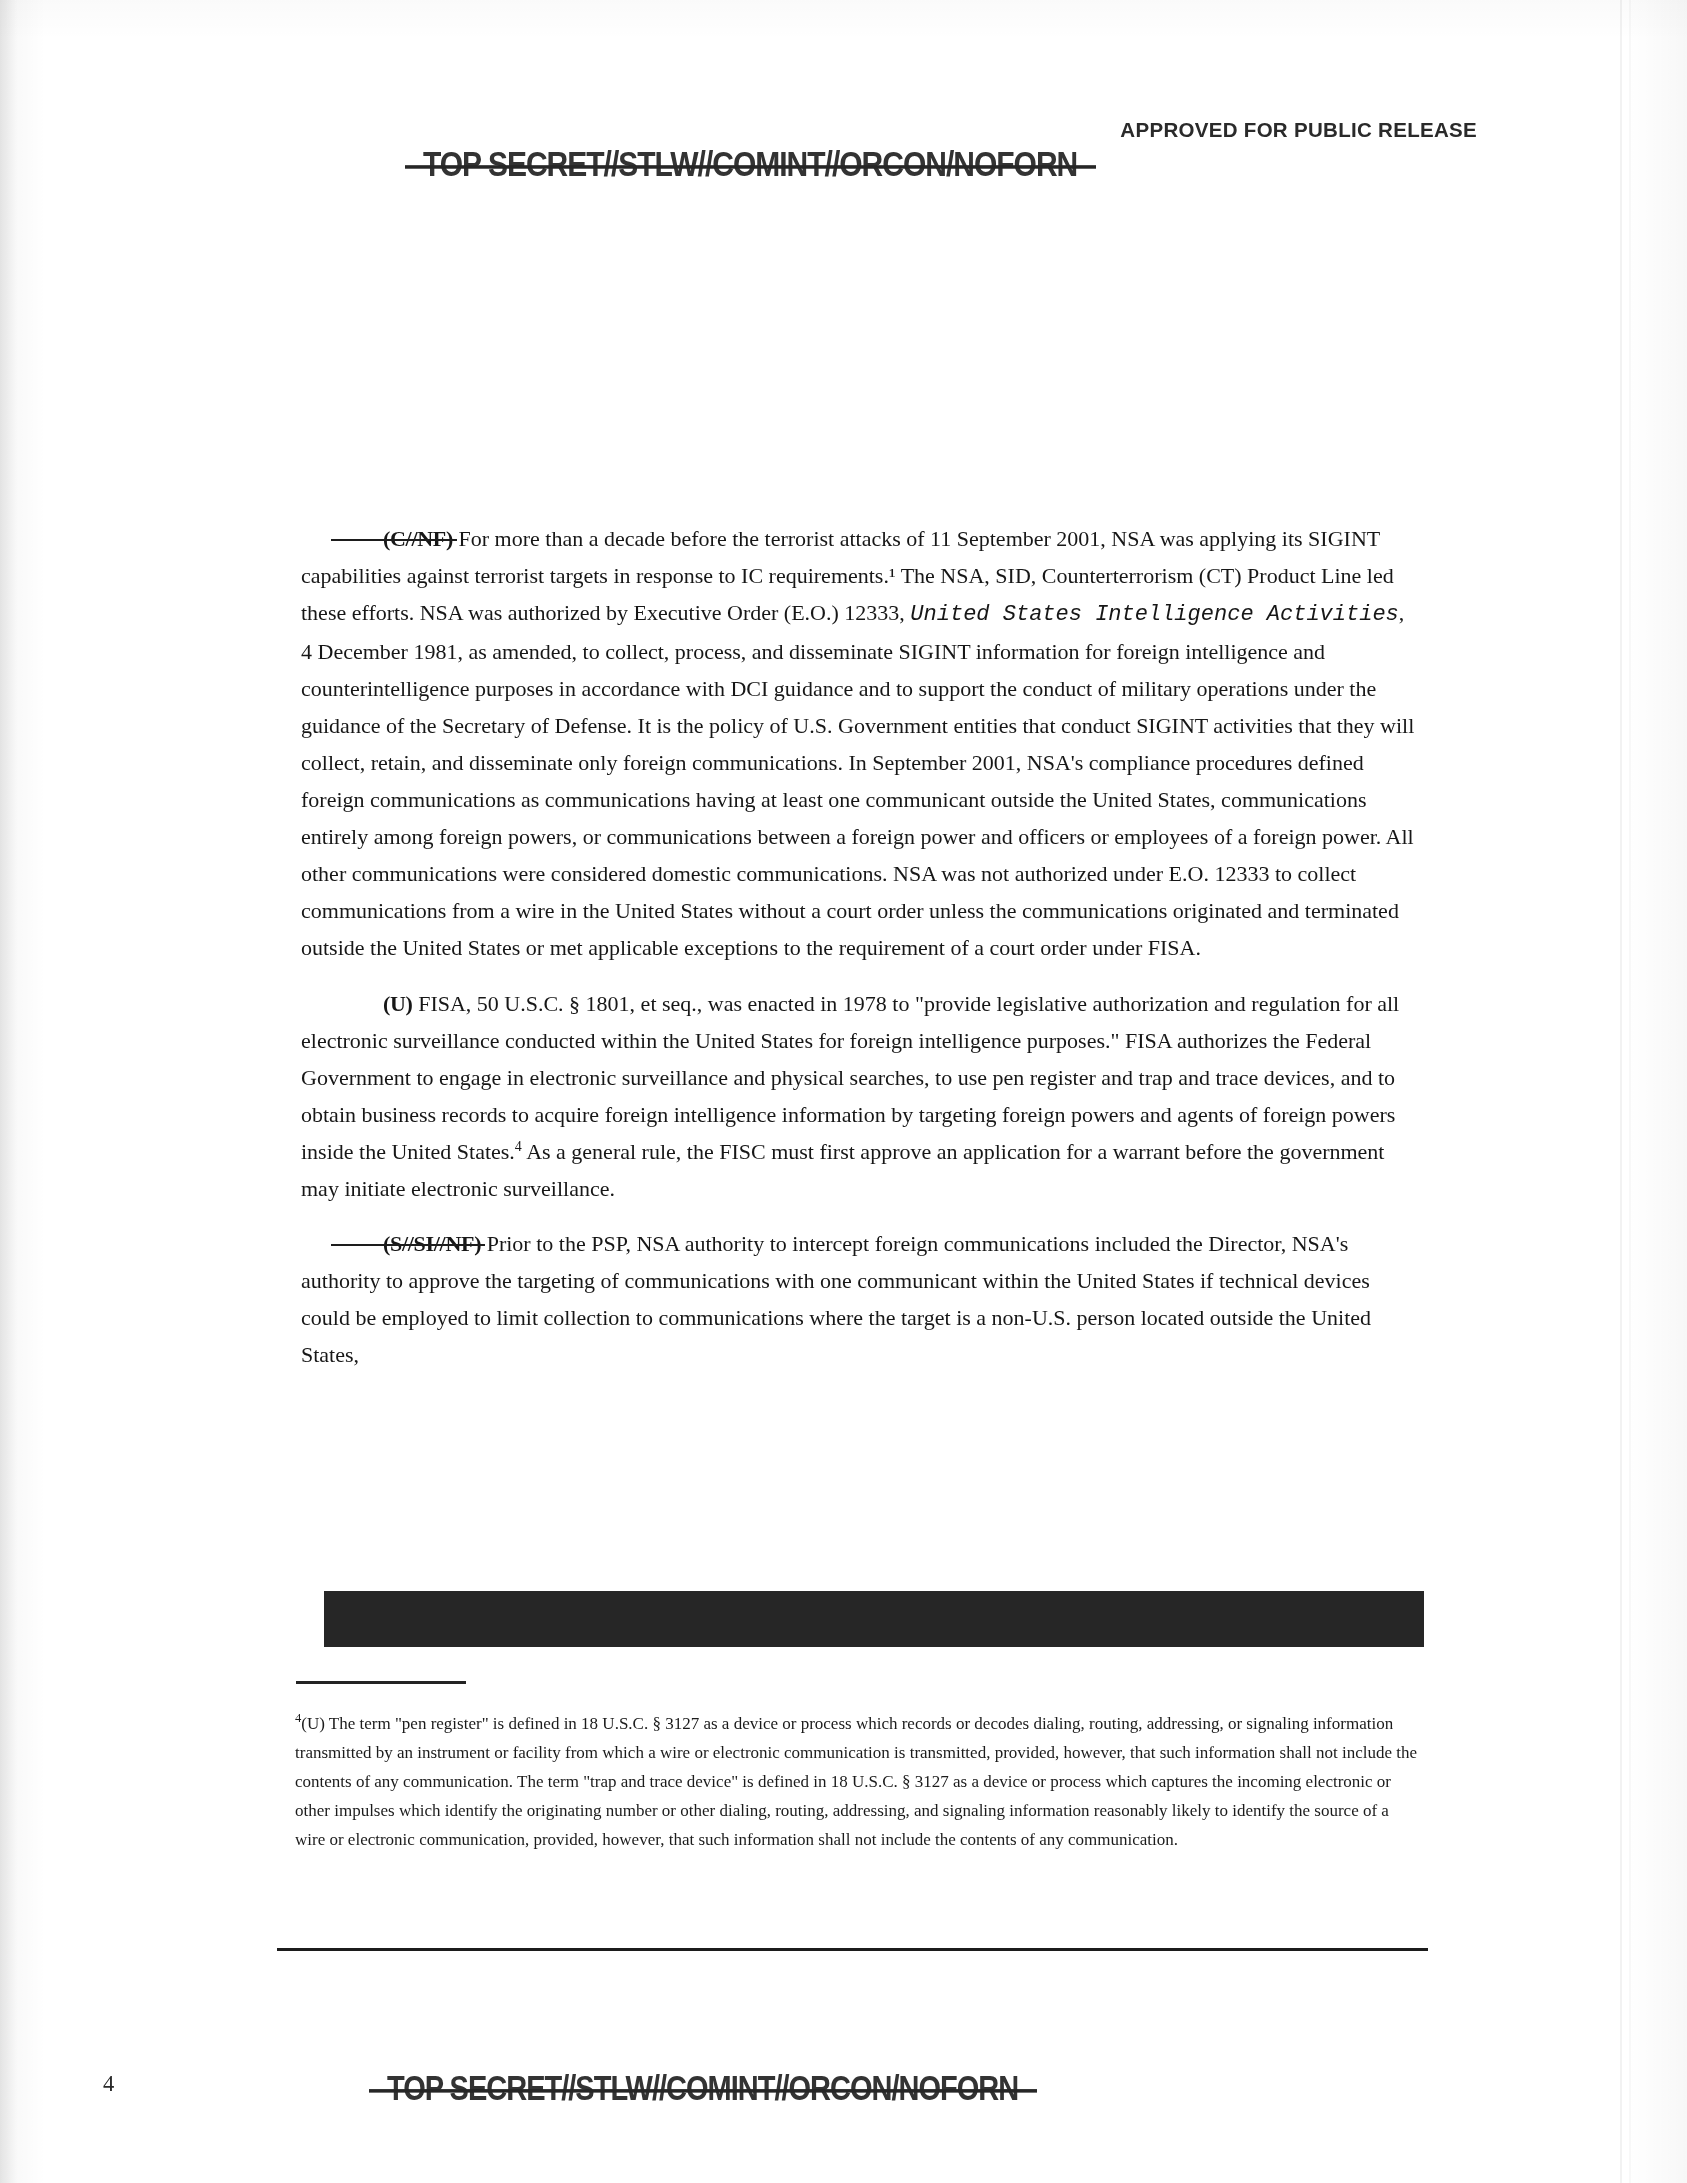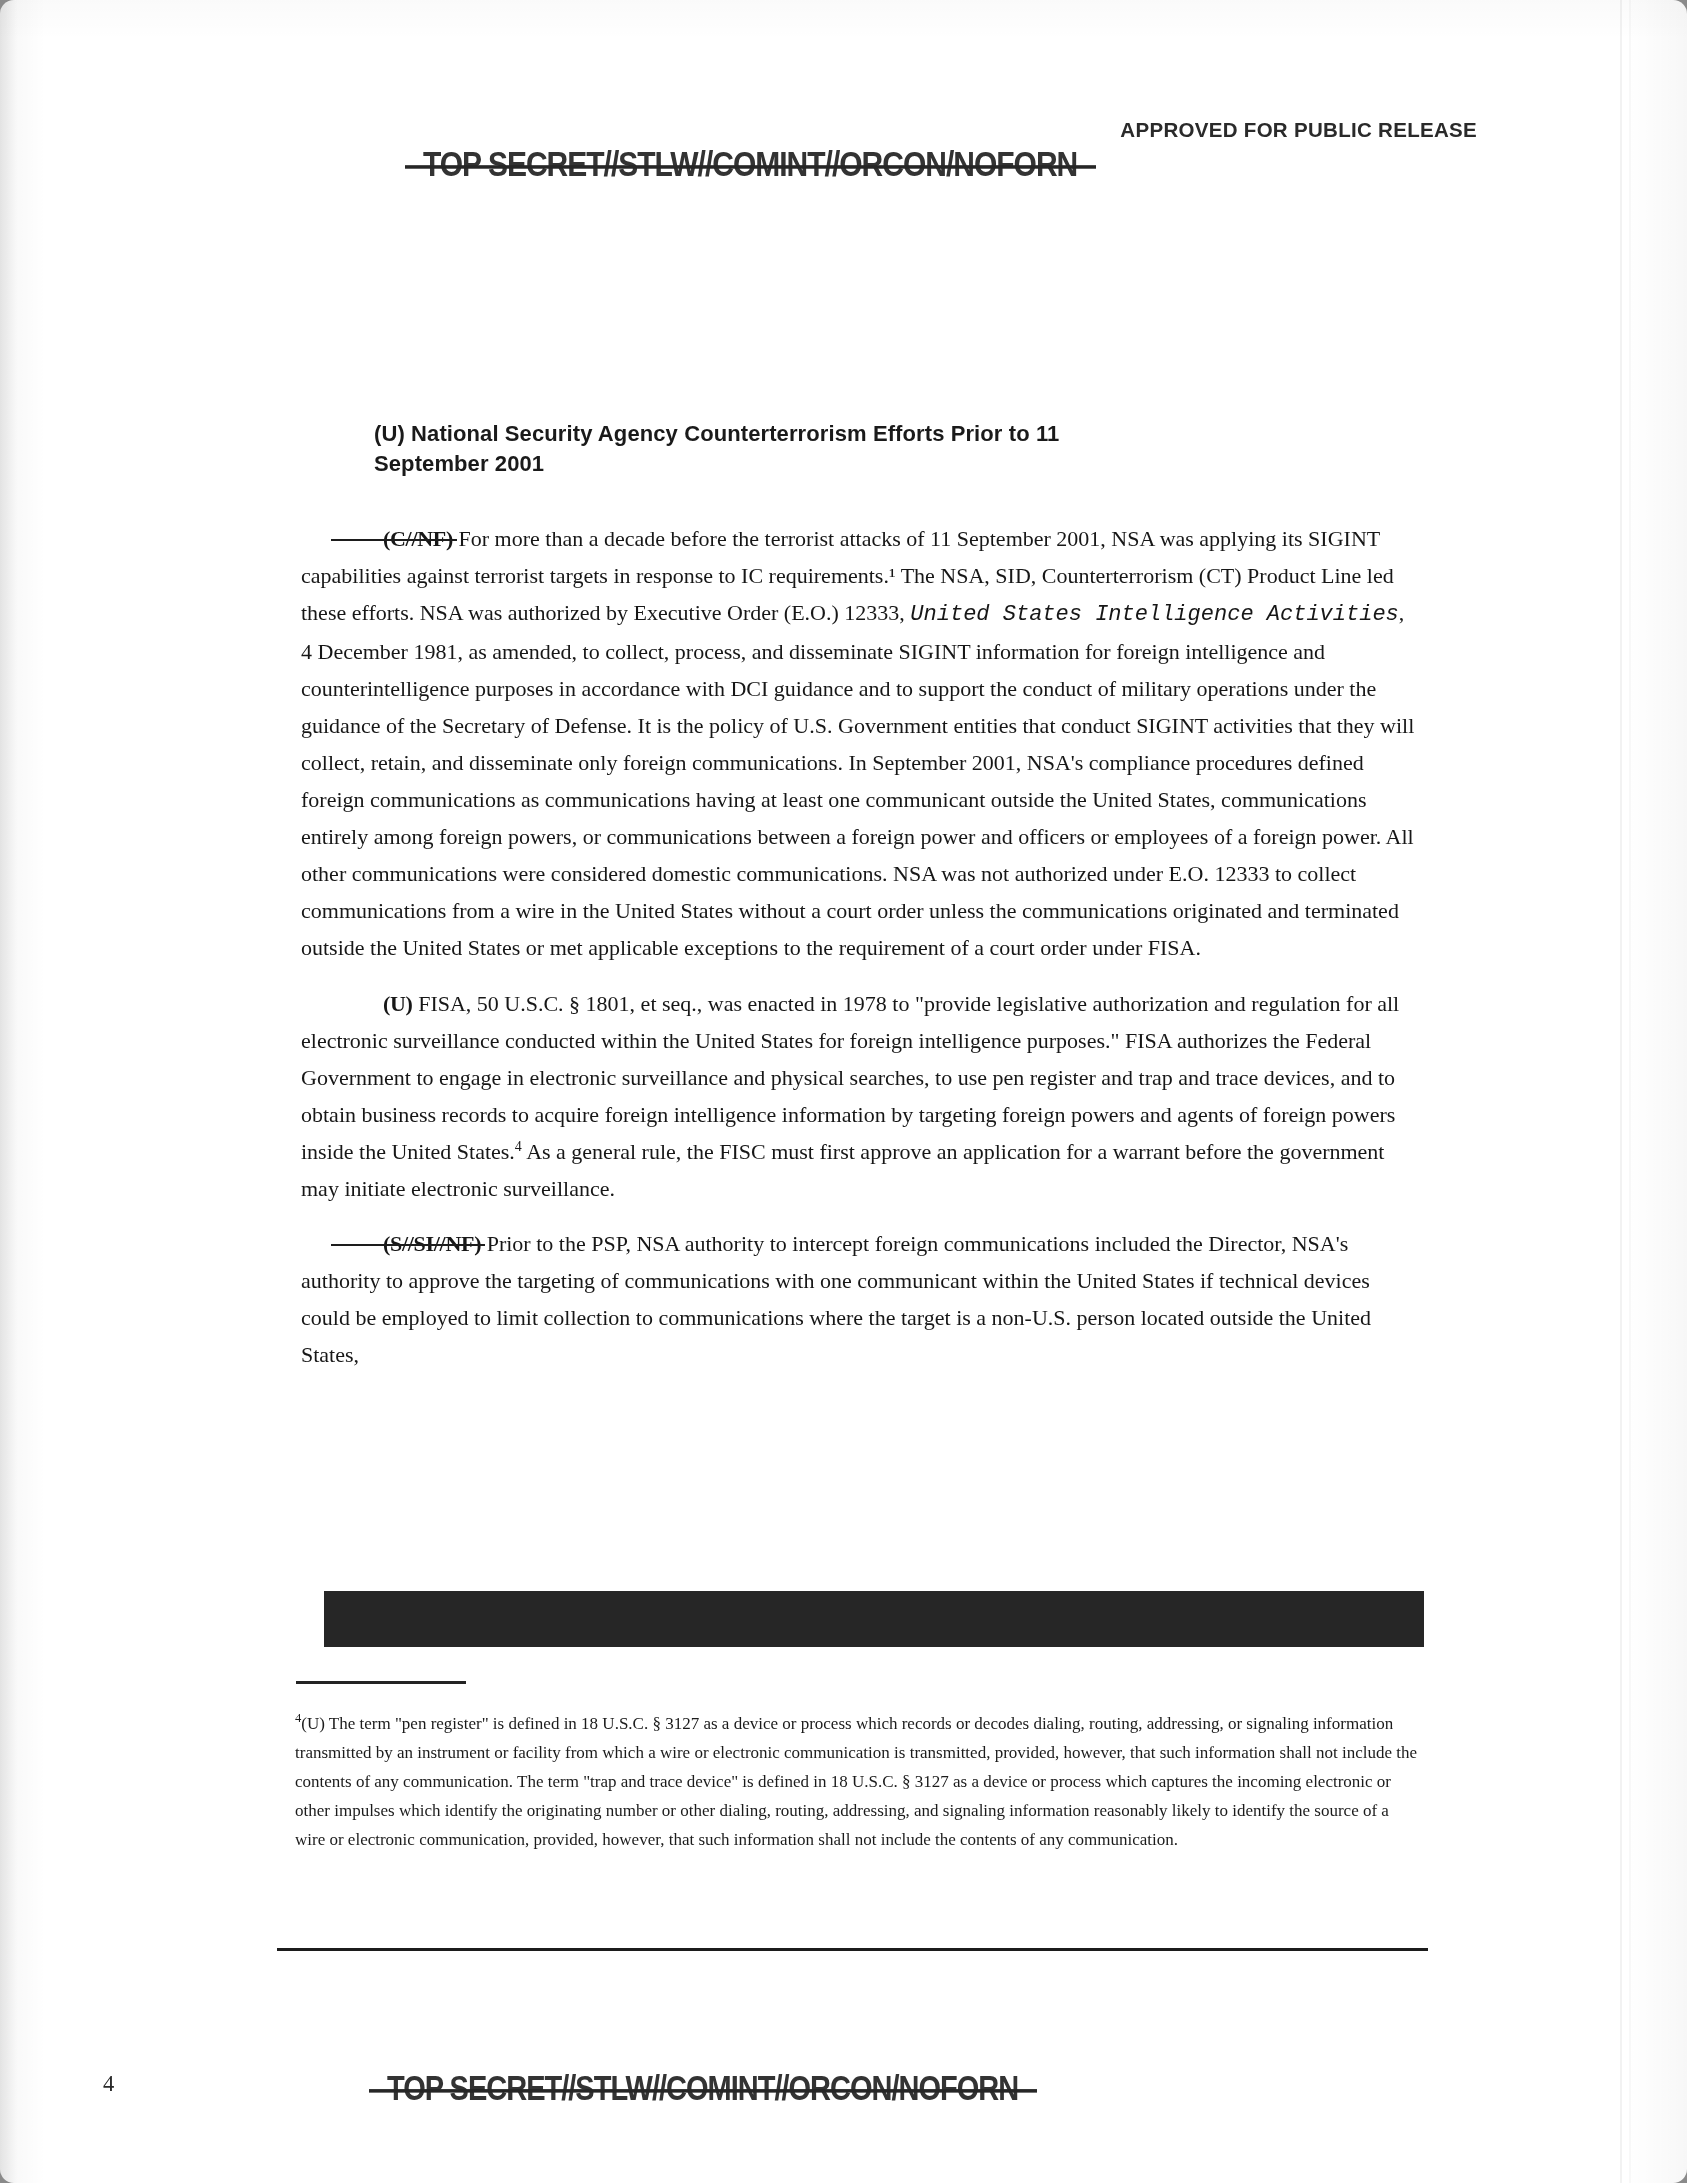--- a/index.html
+++ b/index.html
@@ -9,21 +9,20 @@
     background: #8a8a8a;
   }
   .page {
     position: relative;
     width: 1687px;
     height: 2183px;
     background: #ffffff;
     overflow: hidden;
     font-family: "Liberation Serif", "DejaVu Serif", serif;
     color: #141414;
-    border-radius: 14px;
   }
   
   .scan-tint {
     position: absolute;
     inset: 0;
     background:
       linear-gradient(90deg, rgba(0,0,0,0.035) 0px, rgba(0,0,0,0.0) 46px),
       linear-gradient(270deg, rgba(0,0,0,0.03) 0px, rgba(0,0,0,0.0) 60px),
       linear-gradient(180deg, rgba(0,0,0,0.02) 0px, rgba(0,0,0,0) 40px);
     pointer-events: none;
@@ -216,21 +215,20 @@
   <div class="approved-stamp">APPROVED FOR PUBLIC RELEASE</div>
 
   <div class="class-banner top">
     <span class="txt">
       <span>TOP SECRET//STLW//COMINT//ORCON/NOFORN</span>
       <span class="strike"></span>
     </span>
   </div>
 
 
-  <div class="doc-subtitle">(U)  National Security Agency Counterterrorism Efforts Prior to 11 September 2001</div>
 
   <div class="body-col">
 
     <p class="para">
       <span class="marking">
         <span>(C//NF)</span>
         <span class="strike"></span>
       </span>
       <span>For more than a decade before the terrorist attacks of 11 September 2001, NSA was applying its SIGINT capabilities against terrorist targets in response to IC requirements.¹ The NSA, SID, Counterterrorism (CT) Product Line led these efforts.  NSA was authorized by Executive Order (E.O.) 12333, </span><span class="ital">United States Intelligence Activities</span><span>, 4 December 1981, as amended, to collect, process, and disseminate SIGINT information for foreign intelligence and counterintelligence purposes in accordance with DCI guidance and to support the conduct of military operations under the guidance of the Secretary of Defense.  It is the policy of U.S. Government entities that conduct SIGINT activities that they will collect, retain, and disseminate only foreign communications.  In September 2001, NSA's compliance procedures defined foreign communications as communications having at least one communicant outside the United States, communications entirely among foreign powers, or communications between a foreign power and officers or employees of a foreign power.  All other communications were considered domestic communications.  NSA was not authorized under E.O. 12333 to collect communications from a wire in the United States without a court order unless the communications originated and terminated outside the United States or met applicable exceptions to the requirement of a court order under FISA.</span>
     </p>

